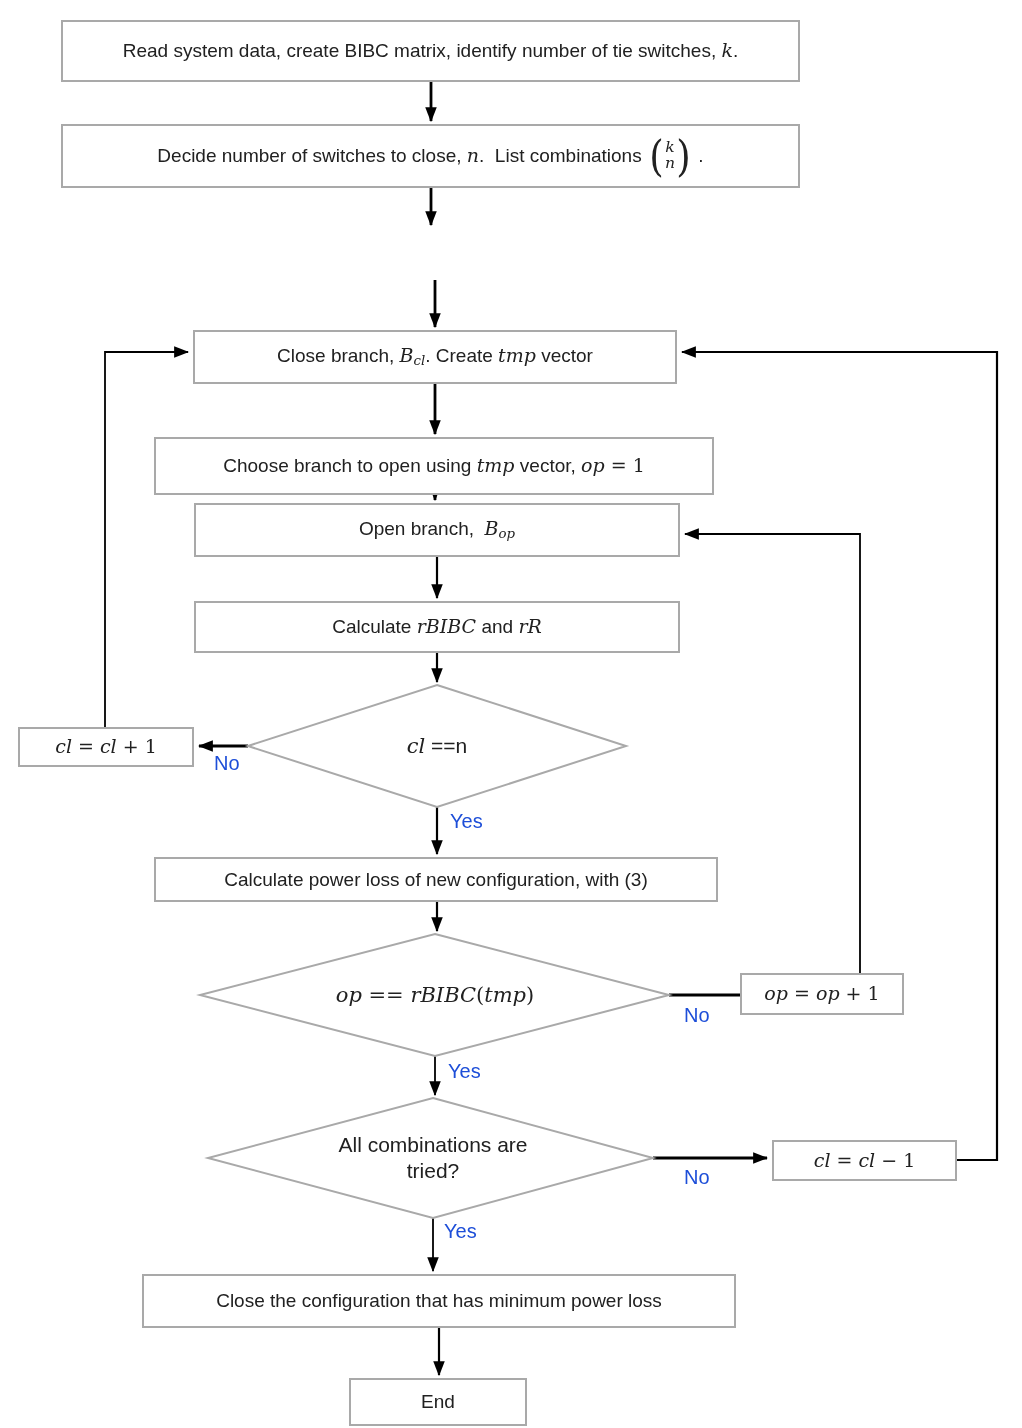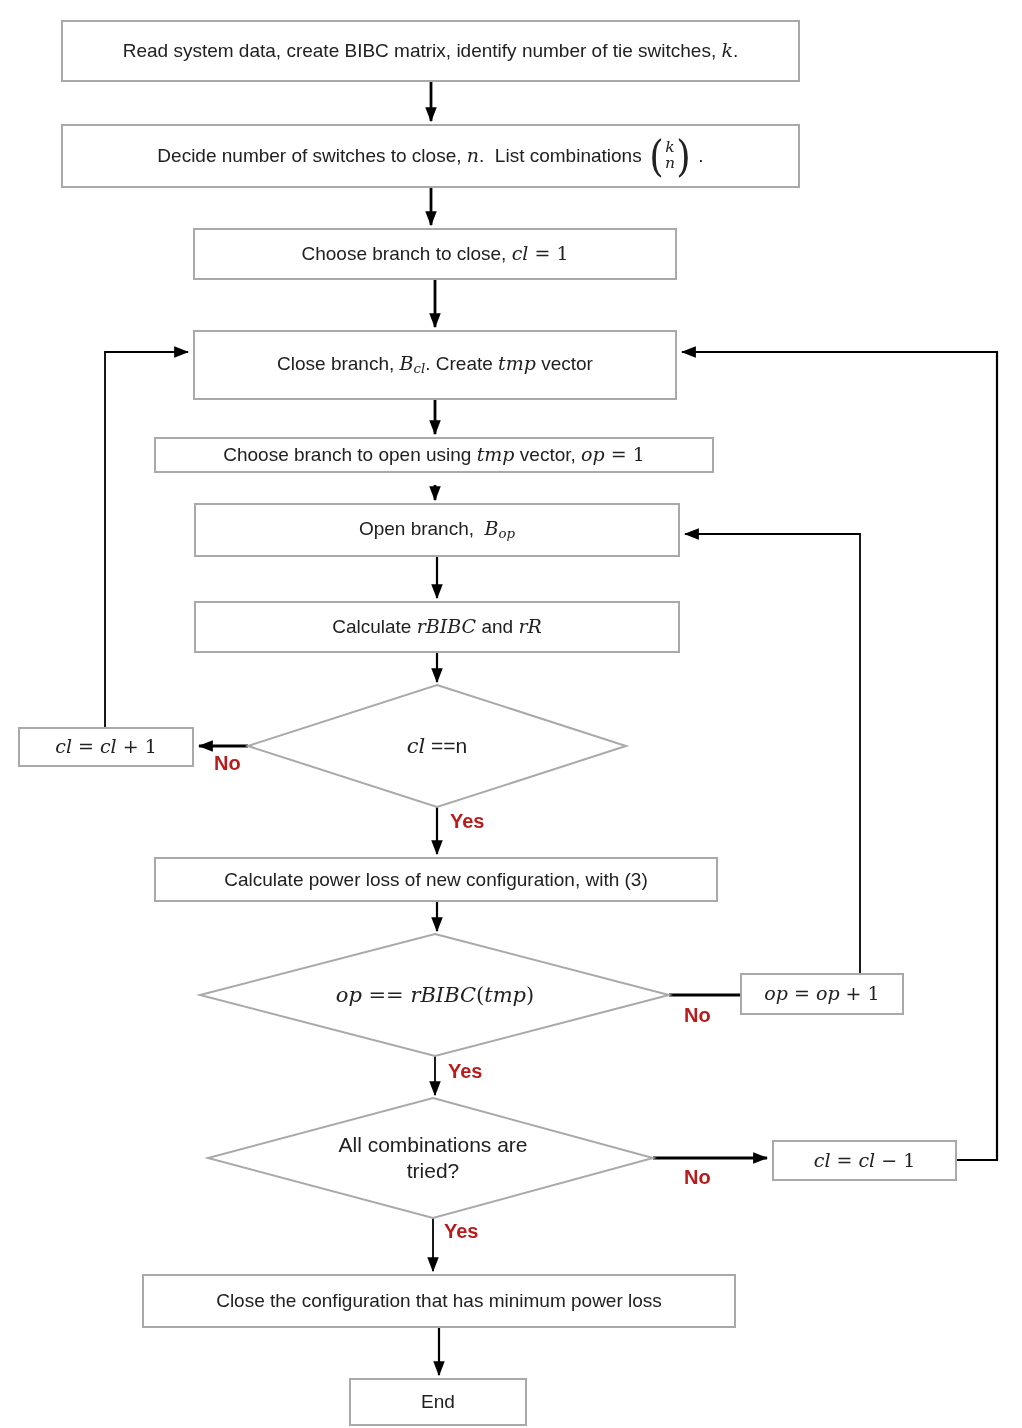--- a/index.html
+++ b/index.html
@@ -10,21 +10,21 @@
   .wires{position:absolute;left:0;top:0;width:1022px;height:1428px;}
   .node{
     position:absolute;display:flex;align-items:center;justify-content:center;
     background:#ffffff;border:2px solid #a9a9a9;box-sizing:border-box;
     text-align:center;font-size:19px;line-height:1.25;
   }
   .dlabel{
     position:absolute;display:flex;align-items:center;justify-content:center;
     text-align:center;font-size:21px;line-height:1.25;background:transparent;
   }
-  .edge-label{position:absolute;font-size:20px;color:#b91c1c;font-weight:bold;}
+  .edge-label{position:absolute;font-size:20px;color:#1d4ed8;}
   .txt{display:inline-block;}
   .txt.pre{white-space:pre-line;}
   .seg-p{font-family:"Liberation Sans",sans-serif;}
   .seg-m{font-family:"DejaVu Serif",serif;font-style:italic;}
   .seg-n{font-family:"DejaVu Serif",serif;}
   .seg-ms{font-family:"DejaVu Serif",serif;font-style:italic;font-size:0.7em;vertical-align:-0.22em;}
   .binom{display:inline-flex;align-items:center;vertical-align:-0.45em;margin:0 1px;}
   .binom .paren{font-family:"DejaVu Serif",serif;font-size:2.3em;font-weight:400;line-height:0.85;transform:scaleX(0.85);}
   .binom .bcol{display:inline-flex;flex-direction:column;align-items:center;line-height:1.0;font-size:0.82em;}
   .binom .bcol span{font-family:"DejaVu Serif",serif;font-style:italic;}
@@ -75,29 +75,26 @@
     <span class="txt"><span class="seg-p">Decide number of switches to close, </span><span class="seg-m">n</span><span class="seg-p">.&nbsp; List combinations </span><span class="binom">
           <span class="paren">(</span>
           <span class="bcol">
             <span>k</span>
             <span>n</span>
           </span>
           <span class="paren">)</span>
         </span><span class="seg-p"> .</span></span>
   </div>
 
-  <div class="node" style="left:193px;top:228px;width:484px;height:52px">
-    <span class="txt"><span class="seg-p">Choose branch to close, </span><span class="seg-m">cl</span><span class="seg-n"> = 1</span></span>
-  </div>
 
-  <div class="node" style="left:193px;top:330px;width:484px;height:70px">
+  <div class="node" style="left:193px;top:330px;width:484px;height:54px">
     <span class="txt"><span class="seg-p">Close branch, </span><span class="seg-m">B</span><span class="seg-ms">cl</span><span class="seg-p">. Create </span><span class="seg-m">tmp</span><span class="seg-p"> vector</span></span>
   </div>
 
-  <div class="node" style="left:154px;top:437px;width:560px;height:36px">
+  <div class="node" style="left:154px;top:437px;width:560px;height:58px">
     <span class="txt"><span class="seg-p">Choose branch to open using </span><span class="seg-m">tmp</span><span class="seg-p"> vector, </span><span class="seg-m">op</span><span class="seg-n"> = 1</span></span>
   </div>
 
   <div class="node" style="left:194px;top:503px;width:486px;height:54px">
     <span class="txt"><span class="seg-p">Open branch, &nbsp;</span><span class="seg-m">B</span><span class="seg-ms">op</span></span>
   </div>
 
   <div class="node" style="left:194px;top:601px;width:486px;height:52px">
     <span class="txt"><span class="seg-p">Calculate </span><span class="seg-m">rBIBC</span><span class="seg-p"> and </span><span class="seg-m">rR</span></span>
   </div>

